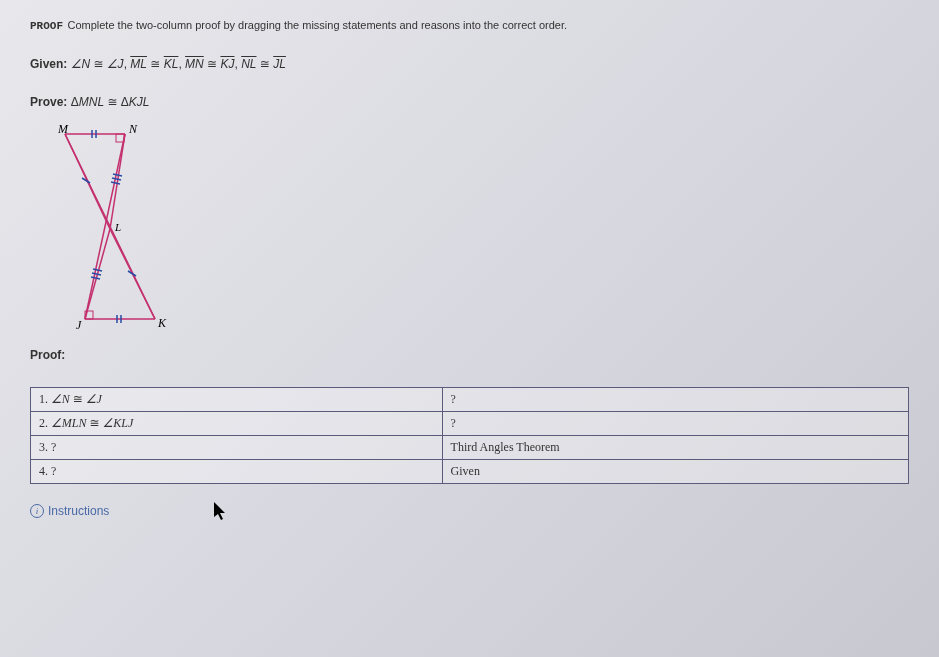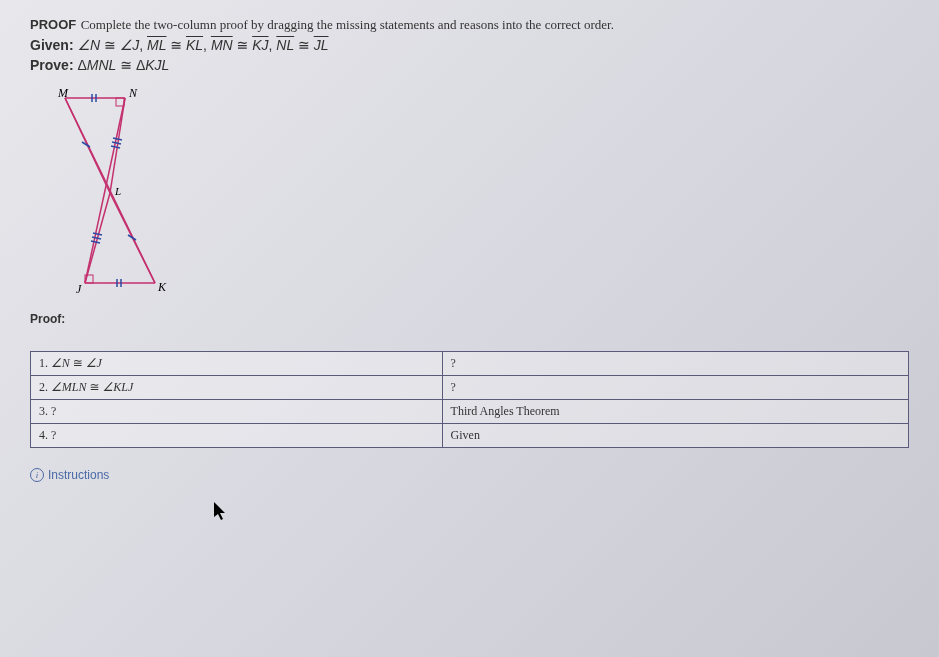--- a/index.html
+++ b/index.html
@@ -7,31 +7,31 @@
       font-family: Arial, sans-serif;
       background: linear-gradient(135deg, #e8e8ec 0%, #d8d8e0 50%, #c8c8d0 100%);
       width: 939px;
       height: 657px;
       padding: 15px 30px;
       color: #333;
       position: relative;
     }
     .proof-label {
       font-weight: bold;
-      font-size: 13px;
+      font-size: 11px;
+      display: inline;
+      font-family: Liberation Mono, monospace;
+    }
+    .proof-text {
+      font-size: 11px;
       display: inline;
     }
-    .proof-text {
-      font-size: 13px;
-      display: inline;
-      font-family: Liberation Serif, serif;
-    }
     .given-prove {
-      font-size: 14px;
-      margin-top: 4px;
+      font-size: 12px;
+      margin-top: 24px;
     }
     .given-prove .label {
       font-weight: bold;
     }
     .math-overline {
       text-decoration: overline;
       font-style: italic;
     }
     .diagram-container {
       margin-top: 10px;

